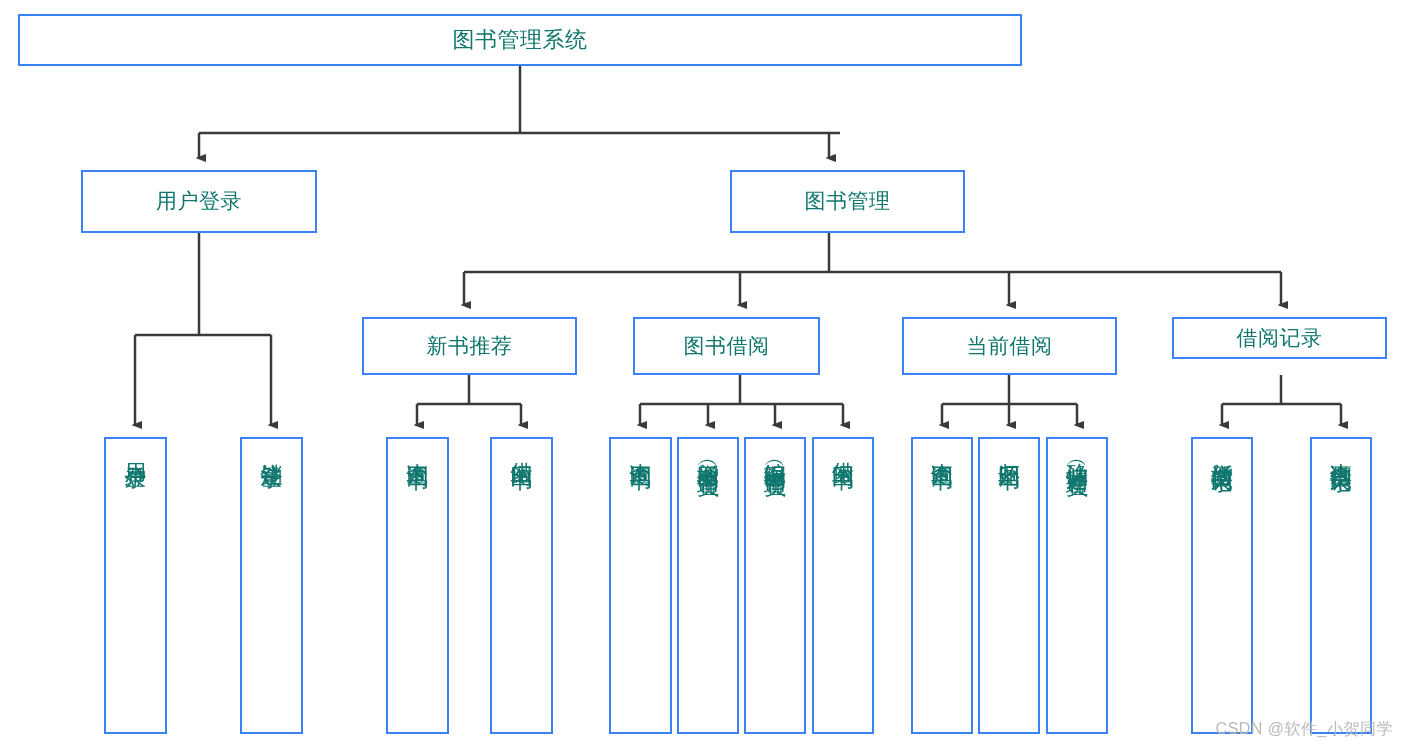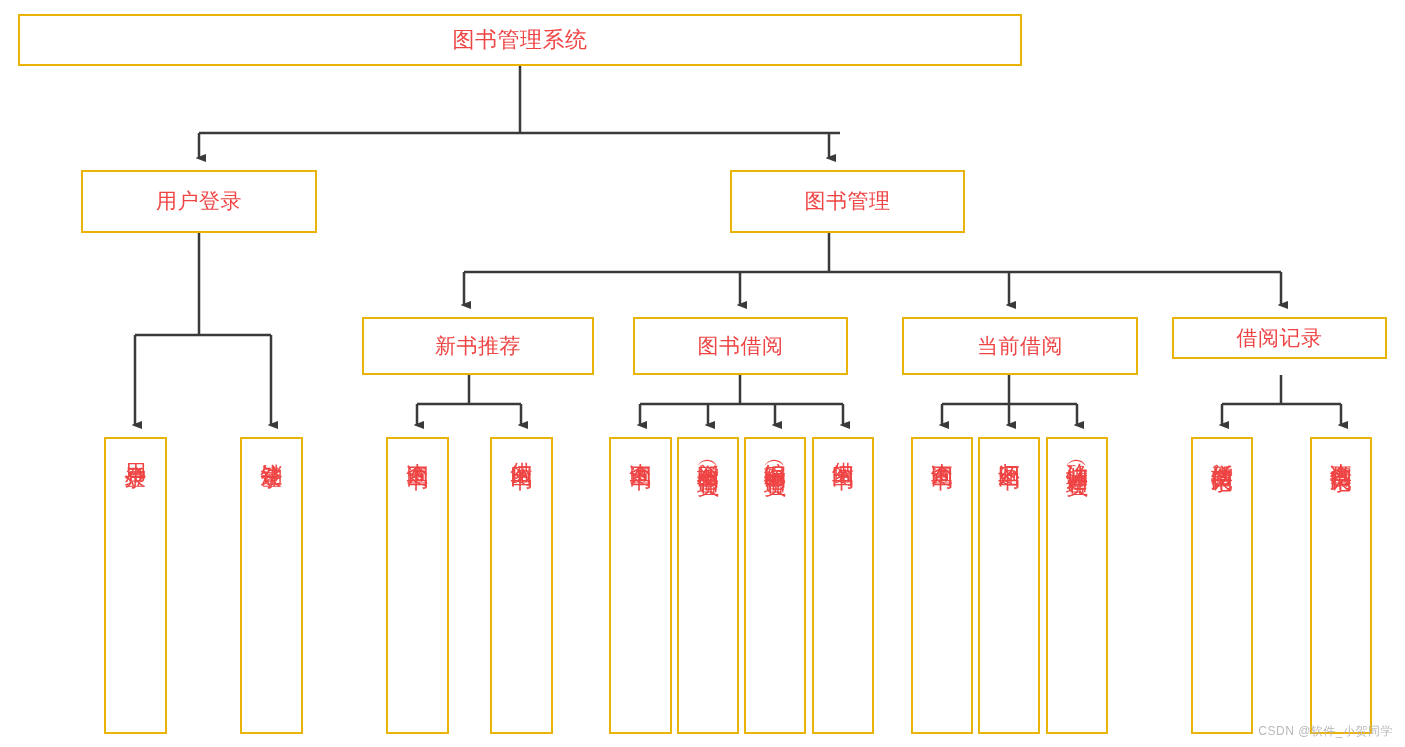--- a/index.html
+++ b/index.html
@@ -21,25 +21,25 @@
     position: absolute;
     left: 0;
     top: 0;
     width: 1405px;
     height: 747px;
   }
   .node {
     position: absolute;
     box-sizing: border-box;
     background: #ffffff;
-    border: 2px solid #eab308;
+    border: 2px solid #3b82f6;
     display: flex;
     align-items: center;
     justify-content: center;
-    color: #ef4444;
+    color: #0f766e;
   }
   .node .label {
     text-align: center;
     line-height: 1.18;
     letter-spacing: 0.5px;
   }
   .node.horiz .label {
     writing-mode: horizontal-tb;
     font-size: 21px;
   }
@@ -53,21 +53,21 @@
     text-orientation: upright;
     font-size: 22px;
     letter-spacing: 2px;
     line-height: 1.0;
   }
   .node.root .label { font-size: 22px; }
   .watermark {
     position: absolute;
     right: 12px;
     bottom: 7px;
-    font-size: 12px;
+    font-size: 16px;
     color: #b9b9b9;
     white-space: nowrap;
     letter-spacing: 0.5px;
     text-align: center;
   }
 </style>
 </head>
 <body>
 
 <div id="canvas">
@@ -126,27 +126,27 @@
     <span class="label">图书管理系统</span>
   </div>
 
   <div class="node horiz" style="left:81px; top:170px; width:236px; height:63px;">
     <span class="label">用户登录</span>
   </div>
   <div class="node horiz" style="left:712px; top:170px; width:235px; height:63px;margin-left:18px;">
     <span class="label">图书管理</span>
   </div>
 
-  <div class="node horiz" style="left:362px; top:317px; width:232px; height:58px;">
+  <div class="node horiz" style="left:362px; top:317px; width:215px; height:58px;">
     <span class="label">新书推荐</span>
   </div>
-  <div class="node horiz" style="left:633px; top:317px; width:215px; height:58px;">
+  <div class="node horiz" style="left:633px; top:317px; width:187px; height:58px;">
     <span class="label">图书借阅</span>
   </div>
-  <div class="node horiz" style="left:902px; top:317px; width:236px; height:58px;">
+  <div class="node horiz" style="left:902px; top:317px; width:215px; height:58px;">
     <span class="label">当前借阅</span>
   </div>
   <div class="node horiz" style="left:1172px; top:317px; width:215px; height:42px;">
     <span class="label">借阅记录</span>
   </div>
 
   <div class="node vert" style="left:104px; top:437px; width:63px; height:297px;">
     <span class="label">用户登录</span>
   </div>
   <div class="node vert" style="left:240px; top:437px; width:63px; height:297px;">

